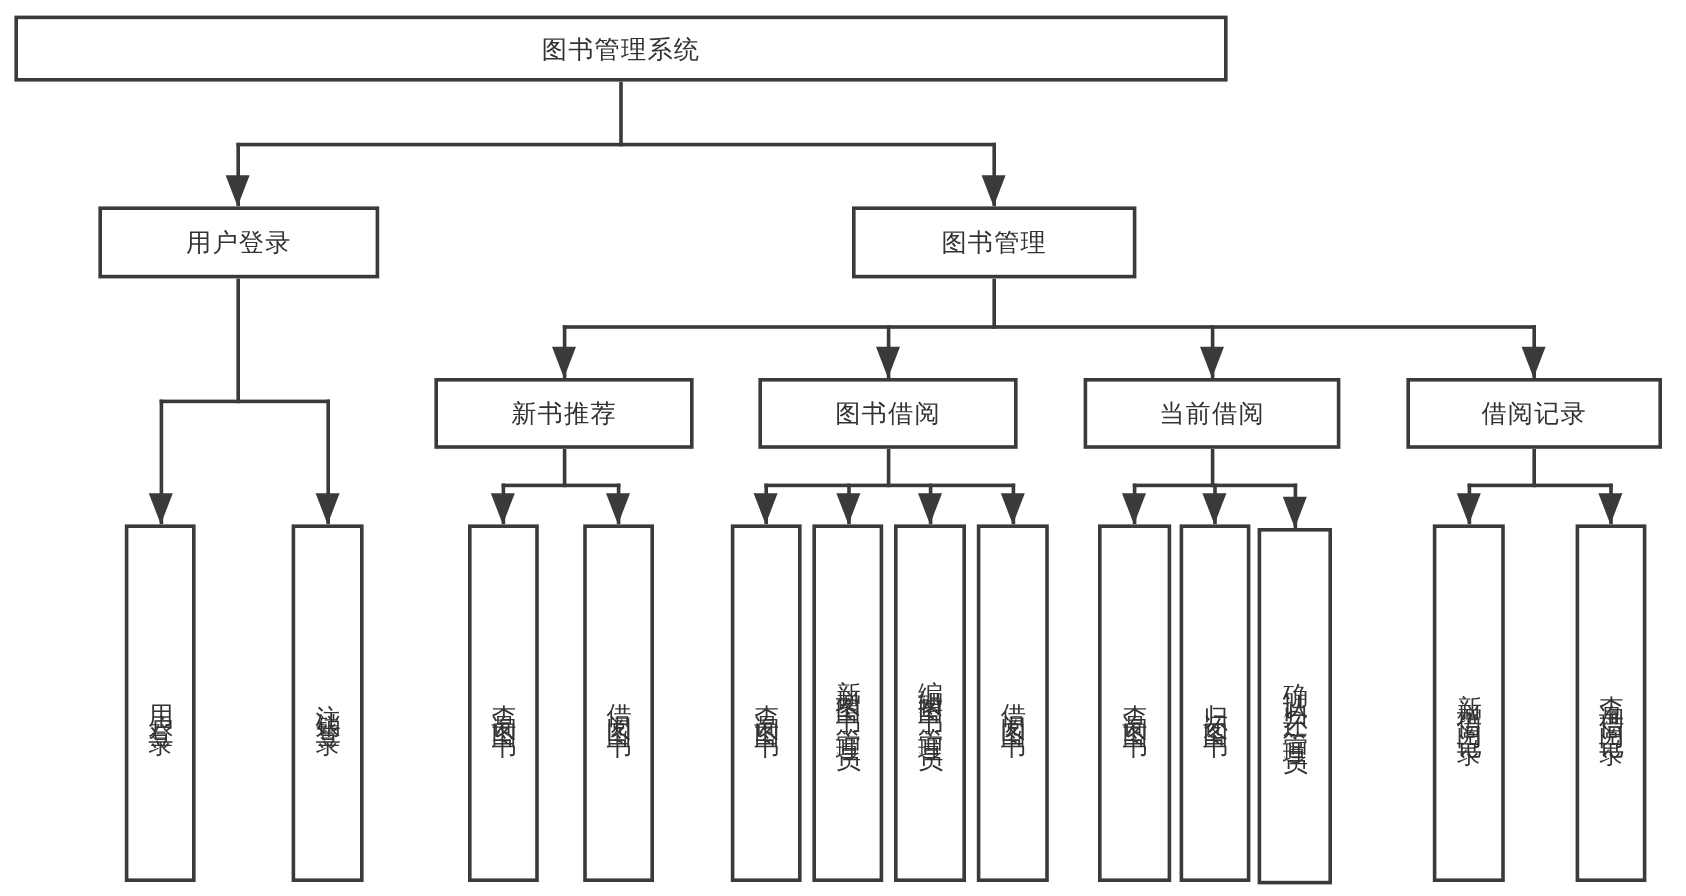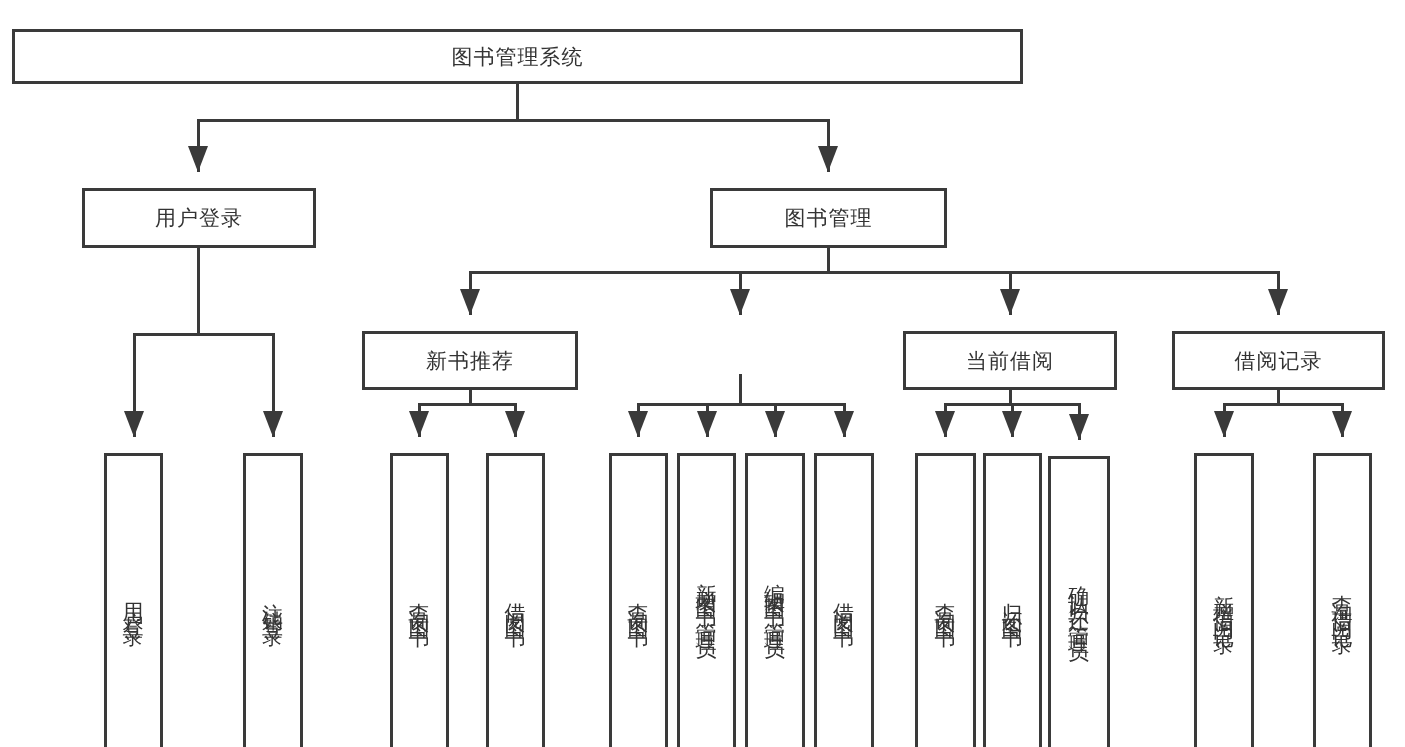--- a/index.html
+++ b/index.html
@@ -22,21 +22,20 @@
     background:#fff;
     border:3px solid var(--line);
     color:var(--text);
     display:flex;
     align-items:center;
     justify-content:center;
     font-size:21px;
     letter-spacing:1px;
     z-index:2;
     white-space:nowrap;
-    margin-top:16px;
   }
   .vbox {
     writing-mode:vertical-rl;
     text-orientation:mixed;
     letter-spacing:8px;
     white-space:normal;
     line-height:1;
   }
   .hl { position:absolute; height:3px; background:var(--line); z-index:1; }
   .vl { position:absolute; width:3px;  background:var(--line); z-index:1; }
@@ -61,20 +60,21 @@
 <body>
 
 <div class="canvas">
 
   <div class="box" style="left:12px;top:13px;width:1011px;height:55px;">图书管理系统</div>
 
   <div class="box" style="left:82px;top:172px;width:234px;height:60px;">用户登录</div>
   <div class="box" style="left:362px;top:315px;width:216px;height:59px;">新书推荐</div>
 
   <div class="box" style="left:710px;top:172px;width:237px;height:60px;">图书管理</div>
+  <div class="box" style="left:632px;top:315px;width:216px;height:59px;">图书借阅</div>
   <div class="box" style="left:903px;top:315px;width:214px;height:59px;">当前借阅</div>
   <div class="box" style="left:1172px;top:315px;width:213px;height:59px;">借阅记录</div>
 
   <div class="box vbox" style="left:104px;top:437px;width:59px;height:298px;">用户登录</div>
   <div class="box vbox" style="left:243px;top:437px;width:60px;height:298px;">注销登录</div>
 
   <div class="box vbox" style="left:390px;top:437px;width:59px;height:298px;">查询图书</div>
   <div class="box vbox" style="left:486px;top:437px;width:59px;height:298px;">借阅图书</div>
 
   <div class="box vbox" style="left:609px;top:437px;width:59px;height:298px;">查询图书</div>

